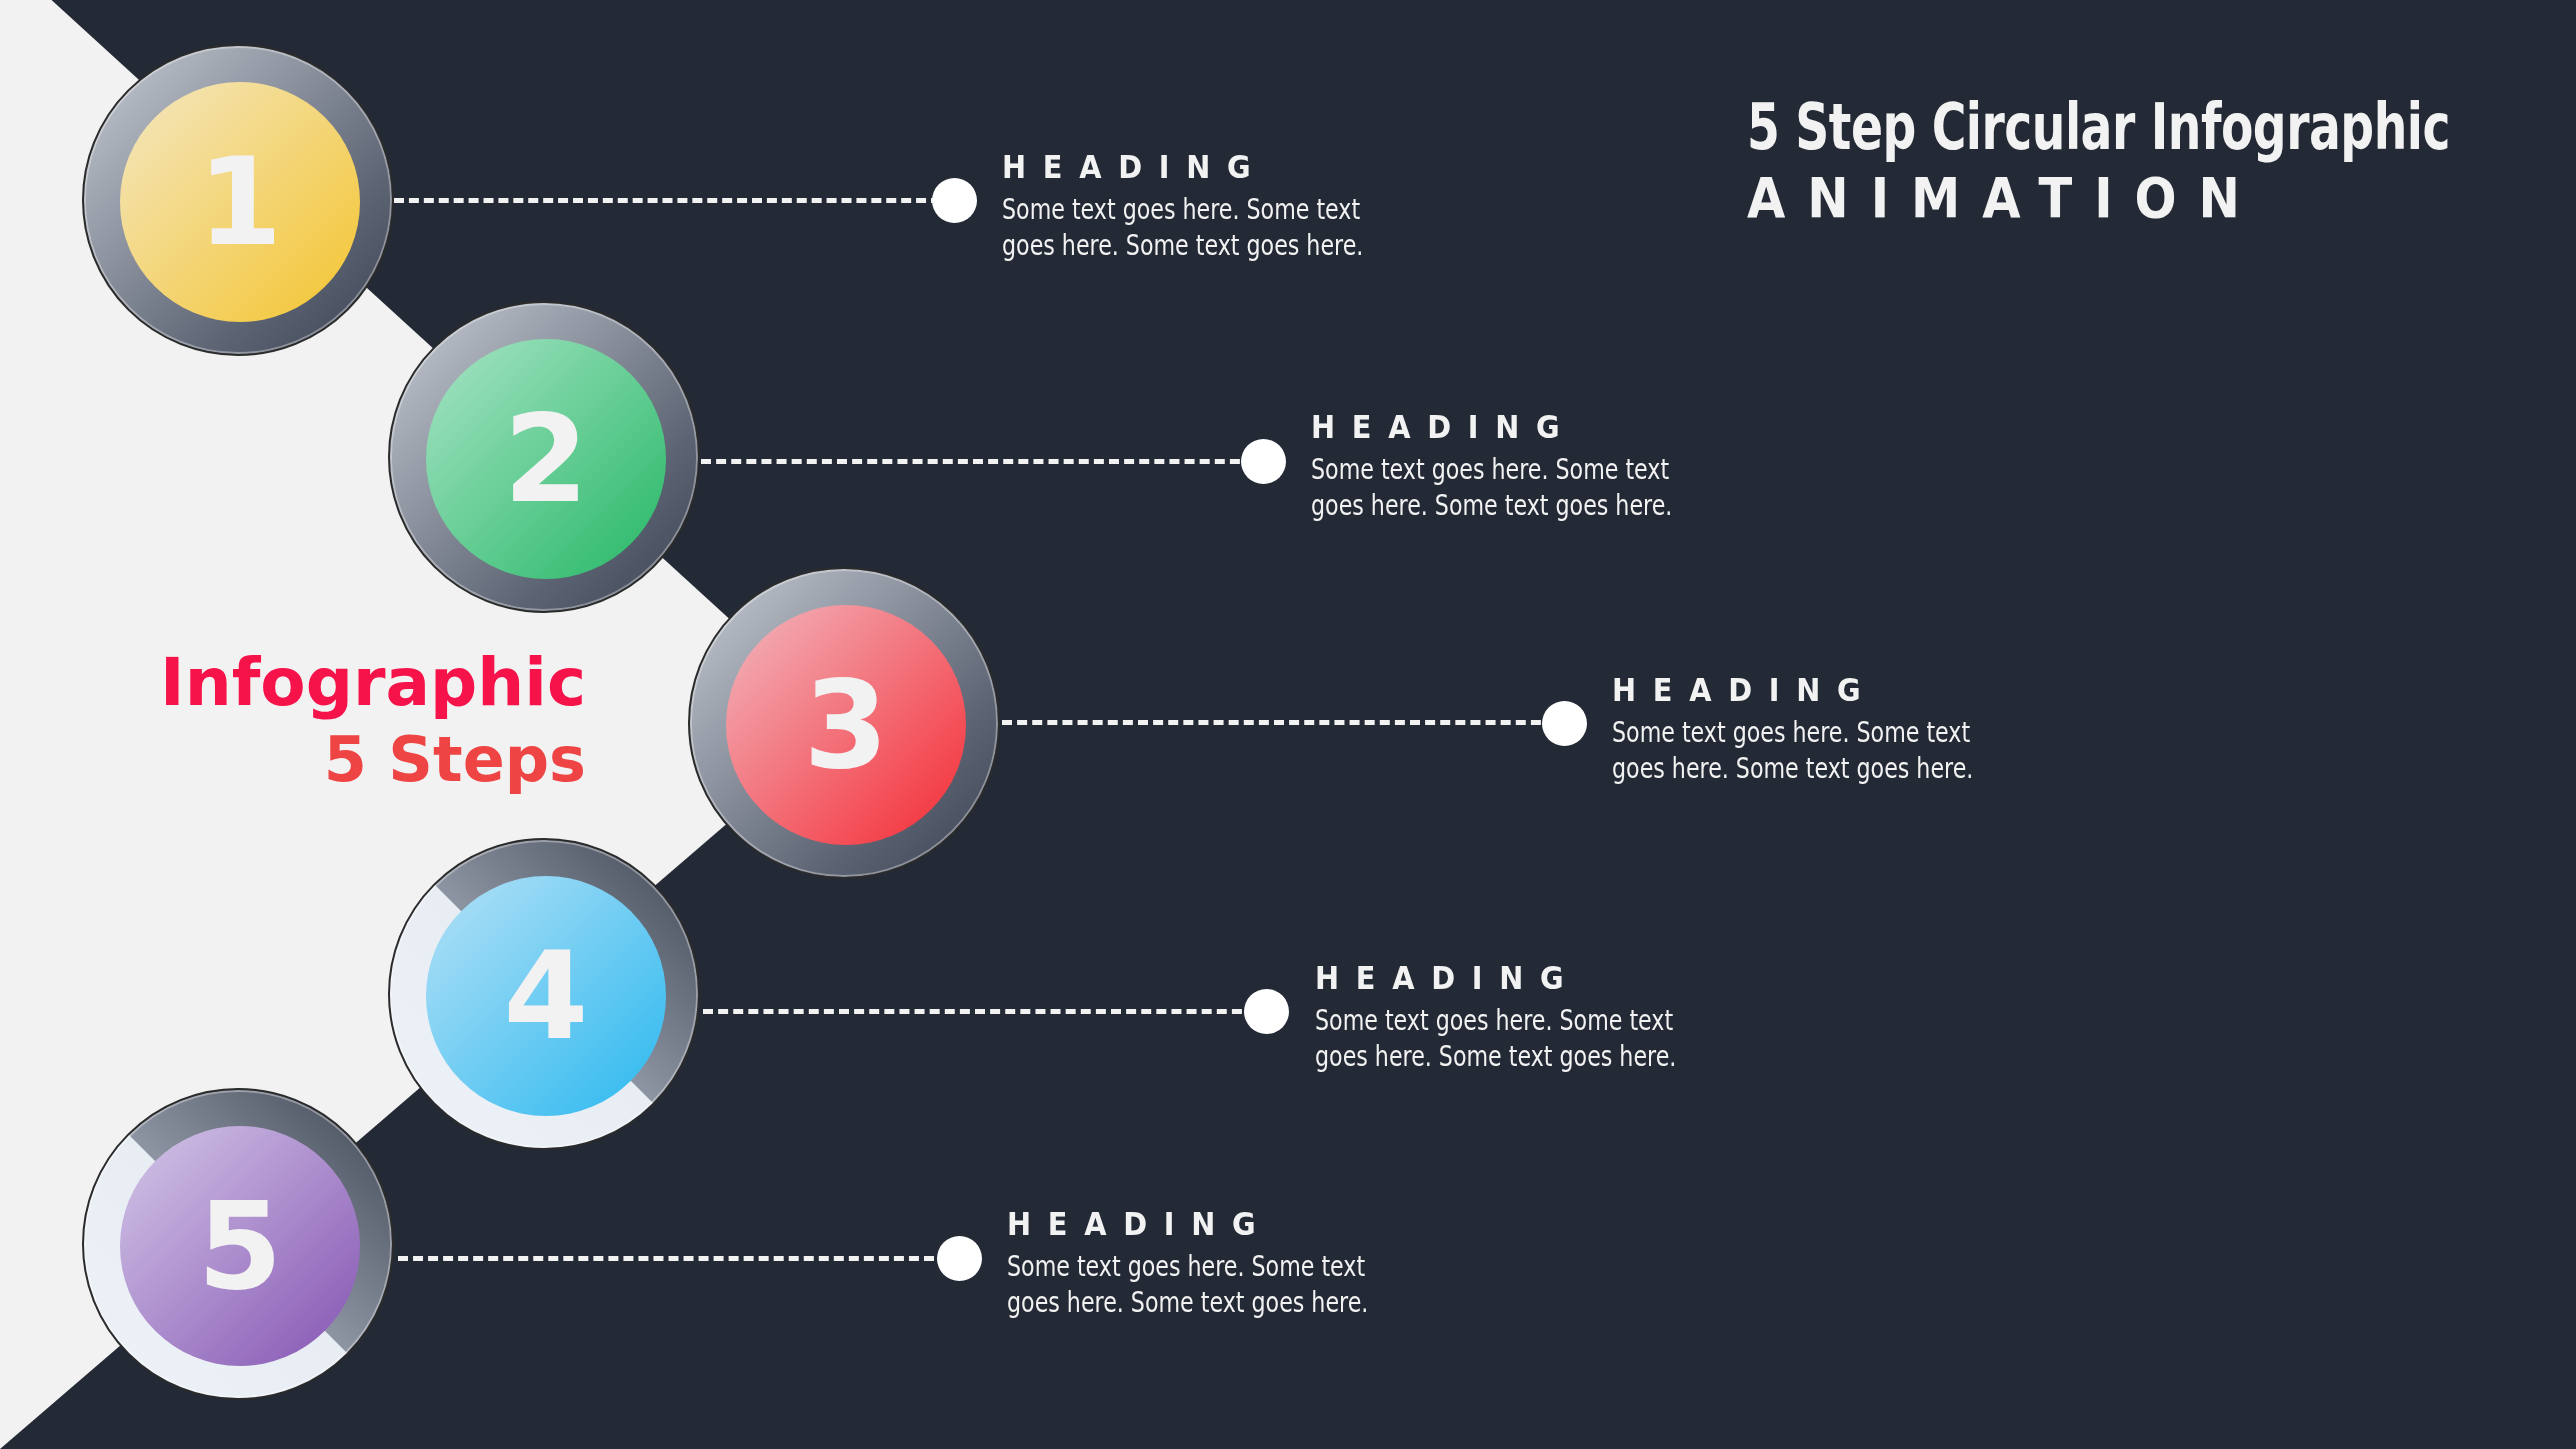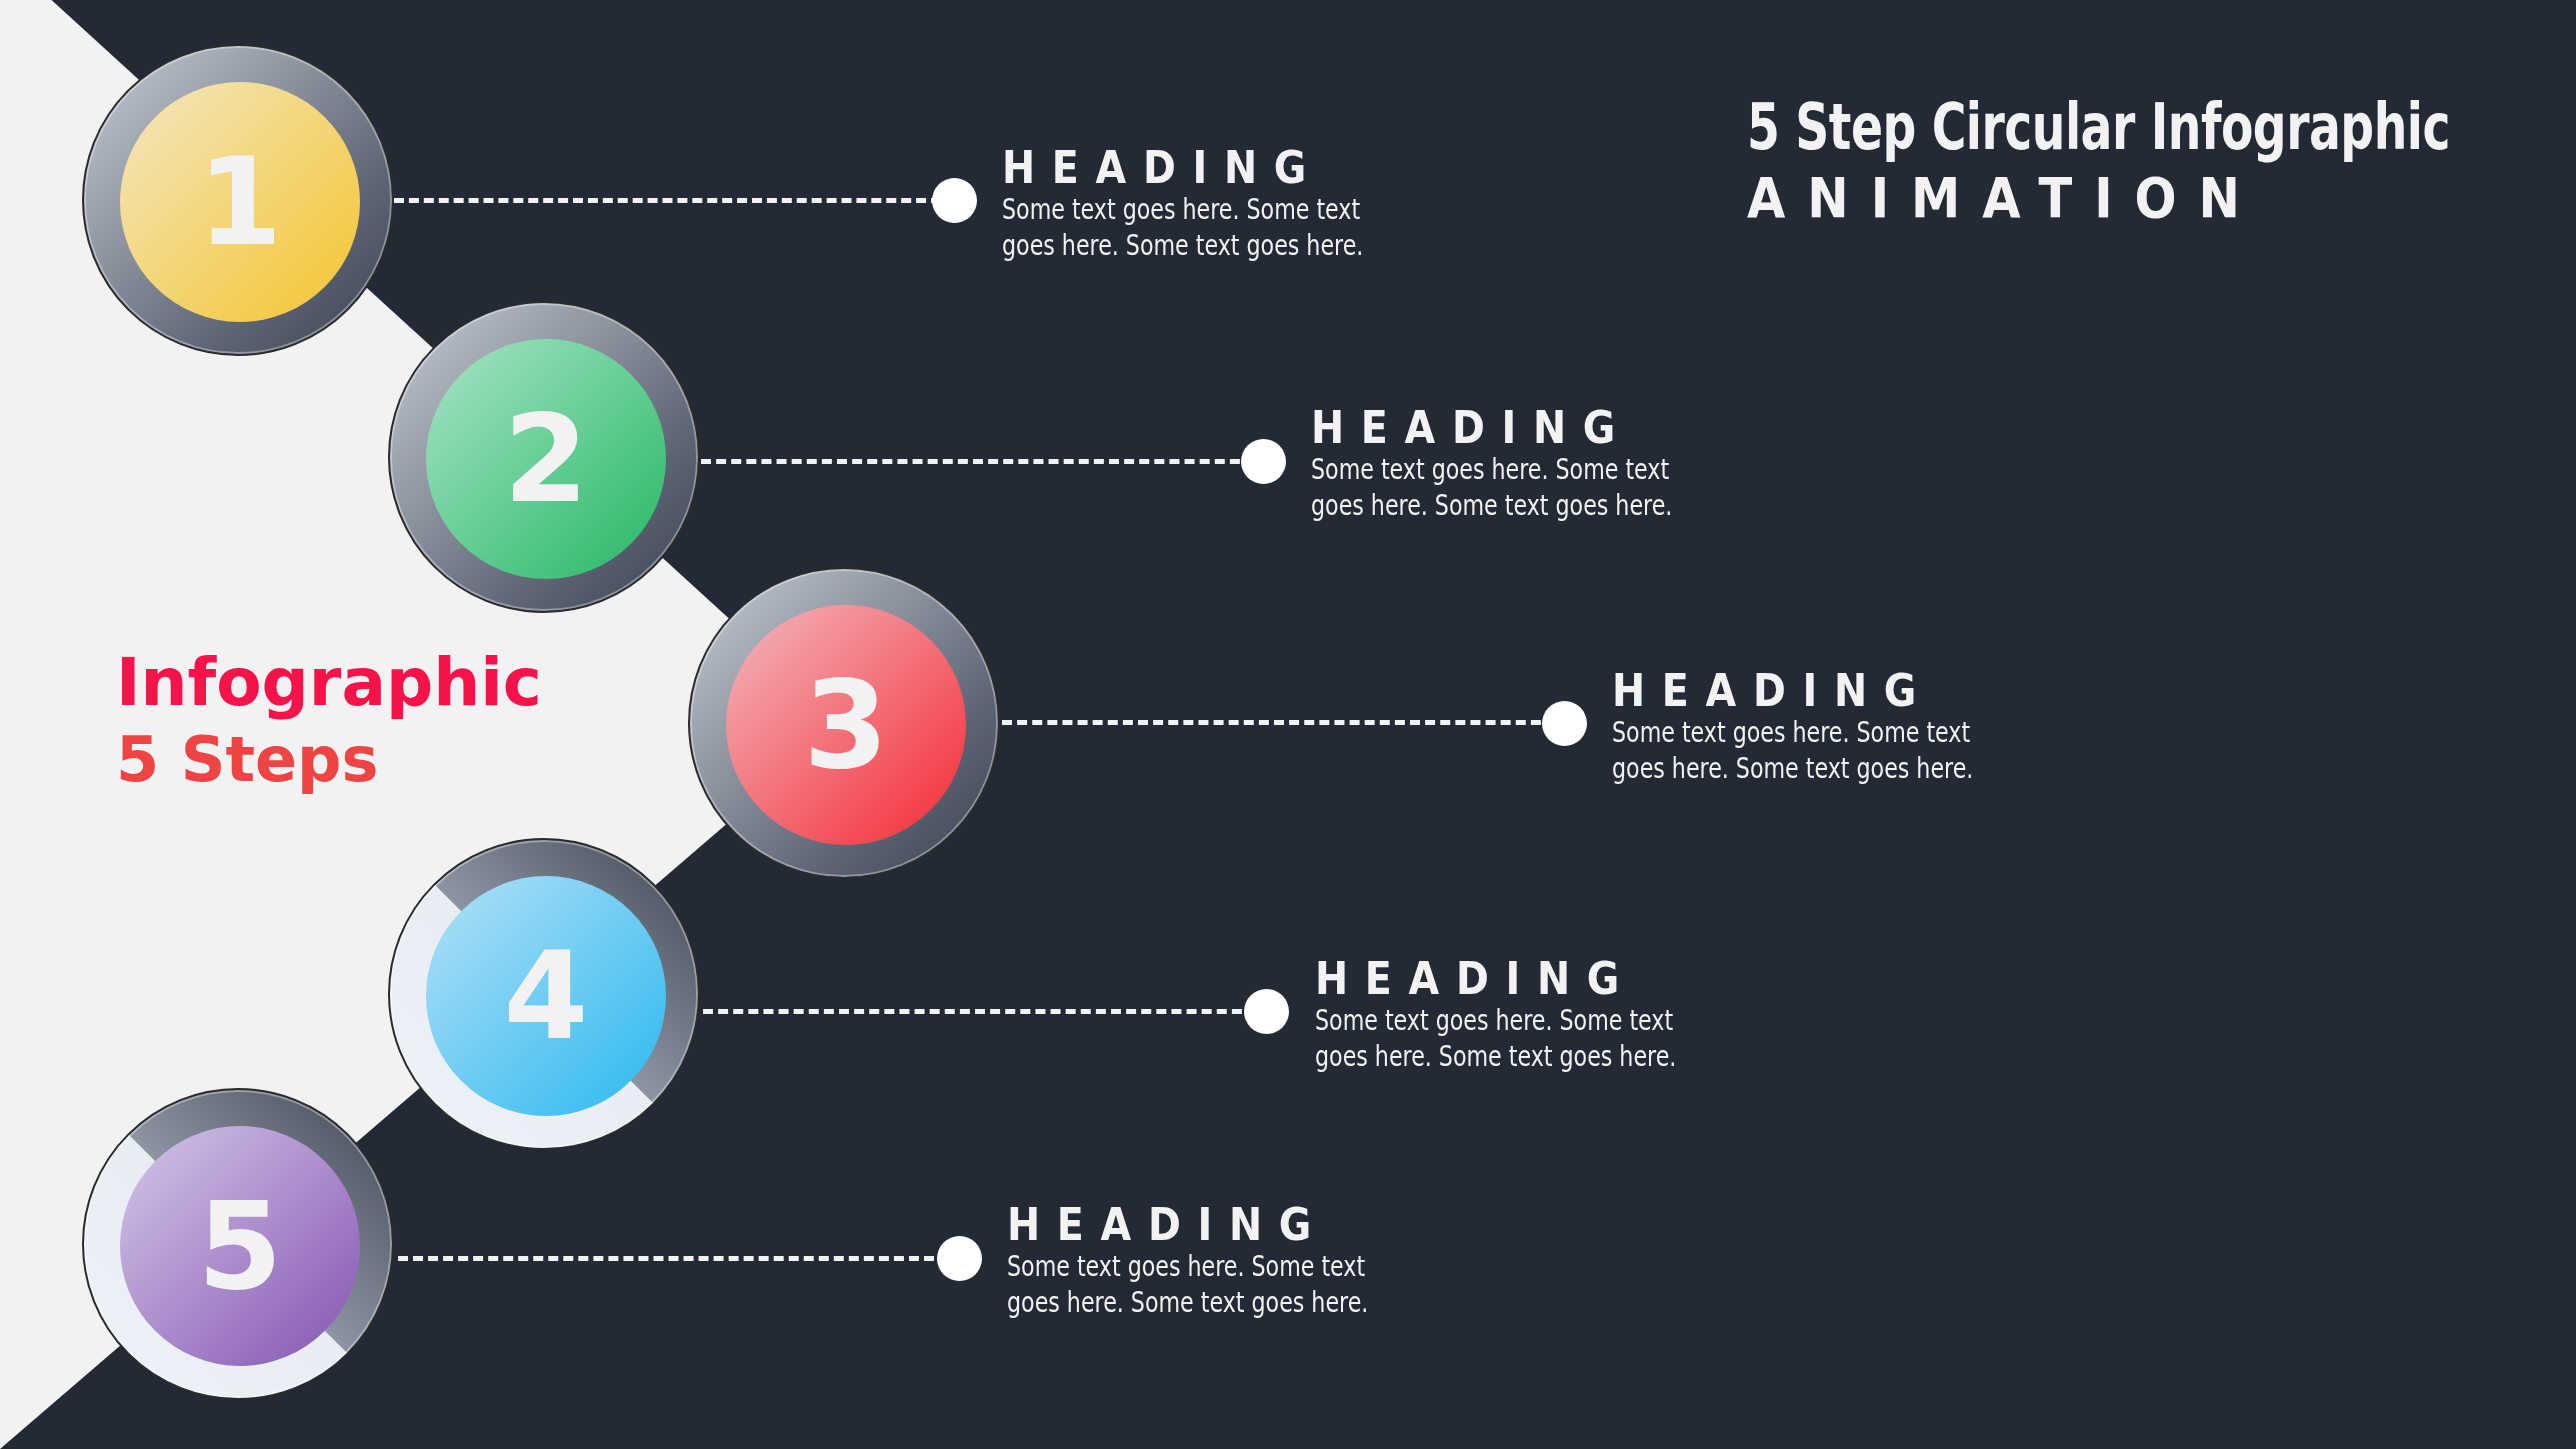--- a/index.html
+++ b/index.html
@@ -1,34 +1,34 @@
 <!DOCTYPE html>
 <html style="font-size:10.3px"><head>
 <meta charset="utf-8">
 <style>
   html,body{margin:0;padding:0;}
   body{width:2576px;height:1449px;position:relative;overflow:hidden;background:#232935;font-family:"DejaVu Sans Condensed","DejaVu Sans","Liberation Sans",sans-serif;}
   .bg-light{position:absolute;left:0;top:0;width:2576px;height:1449px;}
   .title{position:absolute;left:1747px;top:89px;color:#f2f2f2;}
   .title .t1{font-size:64px;font-weight:700;line-height:77px;letter-spacing:-0.6px;white-space:nowrap;transform:scaleX(0.82);transform-origin:left;display:block;}
   .title .t2{font-size:55px;font-weight:700;line-height:71px;letter-spacing:22px;white-space:nowrap;display:block;margin-top:-2.6px;}
-  .center-label{position:absolute;left:116px;top:644px;width:470px;text-align:left;}
+  .center-label{position:absolute;left:116px;top:644px;width:470px;text-align:right;}
   .center-label .l1{font-family:"DejaVu Sans","Liberation Sans",sans-serif;color:#f5134a;font-size:66px;font-weight:700;line-height:77px;display:block;}
   .center-label .l2{font-family:"DejaVu Sans","Liberation Sans",sans-serif;color:#ef4444;font-size:62px;font-weight:700;line-height:77px;display:block;}
   .ring{position:absolute;border-radius:50%;width:312px;height:312px;box-sizing:border-box;border:2.6px solid #2b2b2b;
         background:linear-gradient(135deg,#f1f4f9 0%,#e8edf4 49.9%,#6d7482 50.1%,#3a4150 100%);
         box-shadow:inset 0 0 0 1.9px rgba(255,255,255,.35);}
   .ring.up{background:linear-gradient(45deg,#eef2f8 0%,#e8edf4 49.9%,#8e95a2 50.1%,#3e4553 100%);}
   .ring.down{background:linear-gradient(135deg,#c8cdd5 0%,#9aa0ab 30%,#5d6473 70%,#3a4150 100%);}
   .inner{position:absolute;left:36px;top:36px;width:240px;height:240px;border-radius:50%;display:flex;align-items:center;justify-content:center;}
   .num{color:#f2f2f2;font-size:122px;font-weight:700;font-family:"DejaVu Sans","Liberation Sans",sans-serif;line-height:1;}
   .dash{position:absolute;height:0;border-top:5.8px dashed #f2f2f2;}
   .dot{position:absolute;width:45px;height:45px;border-radius:50%;background:#ffffff;}
   .txt{position:absolute;color:#f2f2f2;}
-  .txt .h{font-size:44px;font-weight:700;letter-spacing:16.7px;line-height:41px;display:block;white-space:nowrap;}
+  .txt .h{font-size:32px;font-weight:700;letter-spacing:16.7px;line-height:41px;display:block;white-space:nowrap;}
   .txt .b{font-size:28px;line-height:36px;display:block;width:412px;margin-top:3.9px;transform:scaleX(0.88);transform-origin:left;}
 </style>
 </head>
 <body>
 
 <svg class="bg-light" viewBox="0 0 4000 2250" width="2576" height="1449">
   <polygon points="0,0 80,0 1310,1123 0,2250" fill="#f2f2f2"></polygon>
 </svg>
 
 <div class="title">

